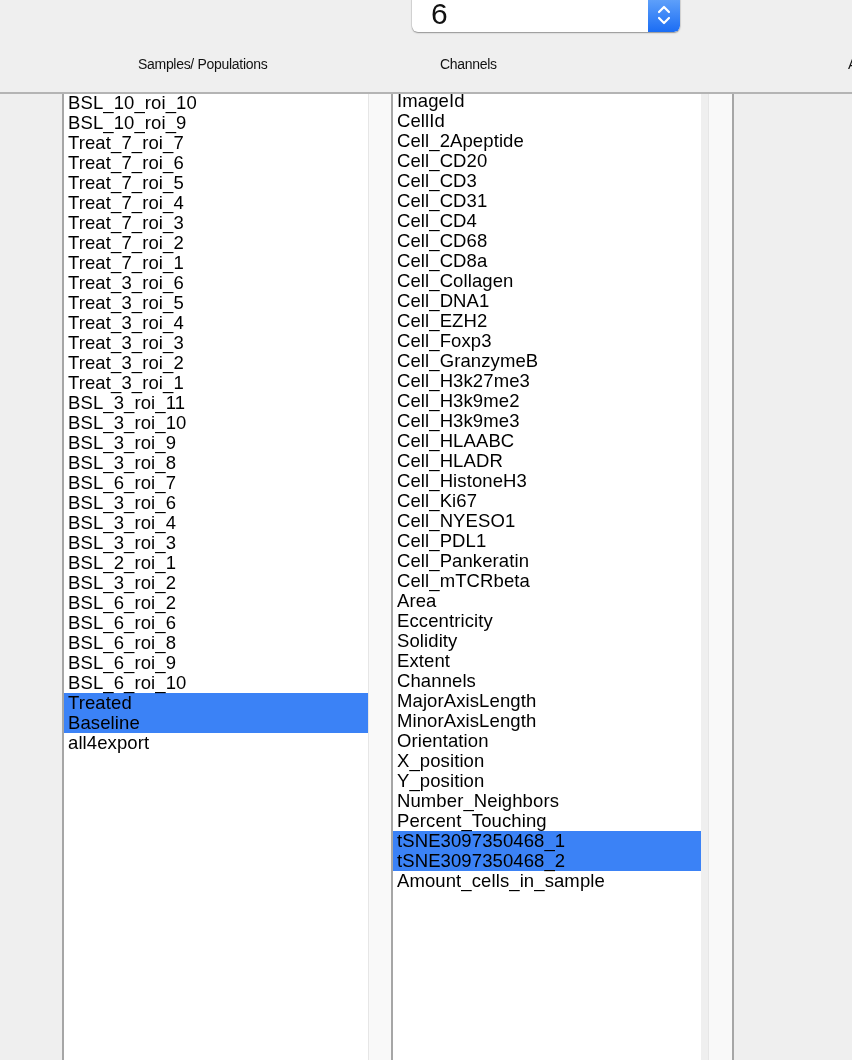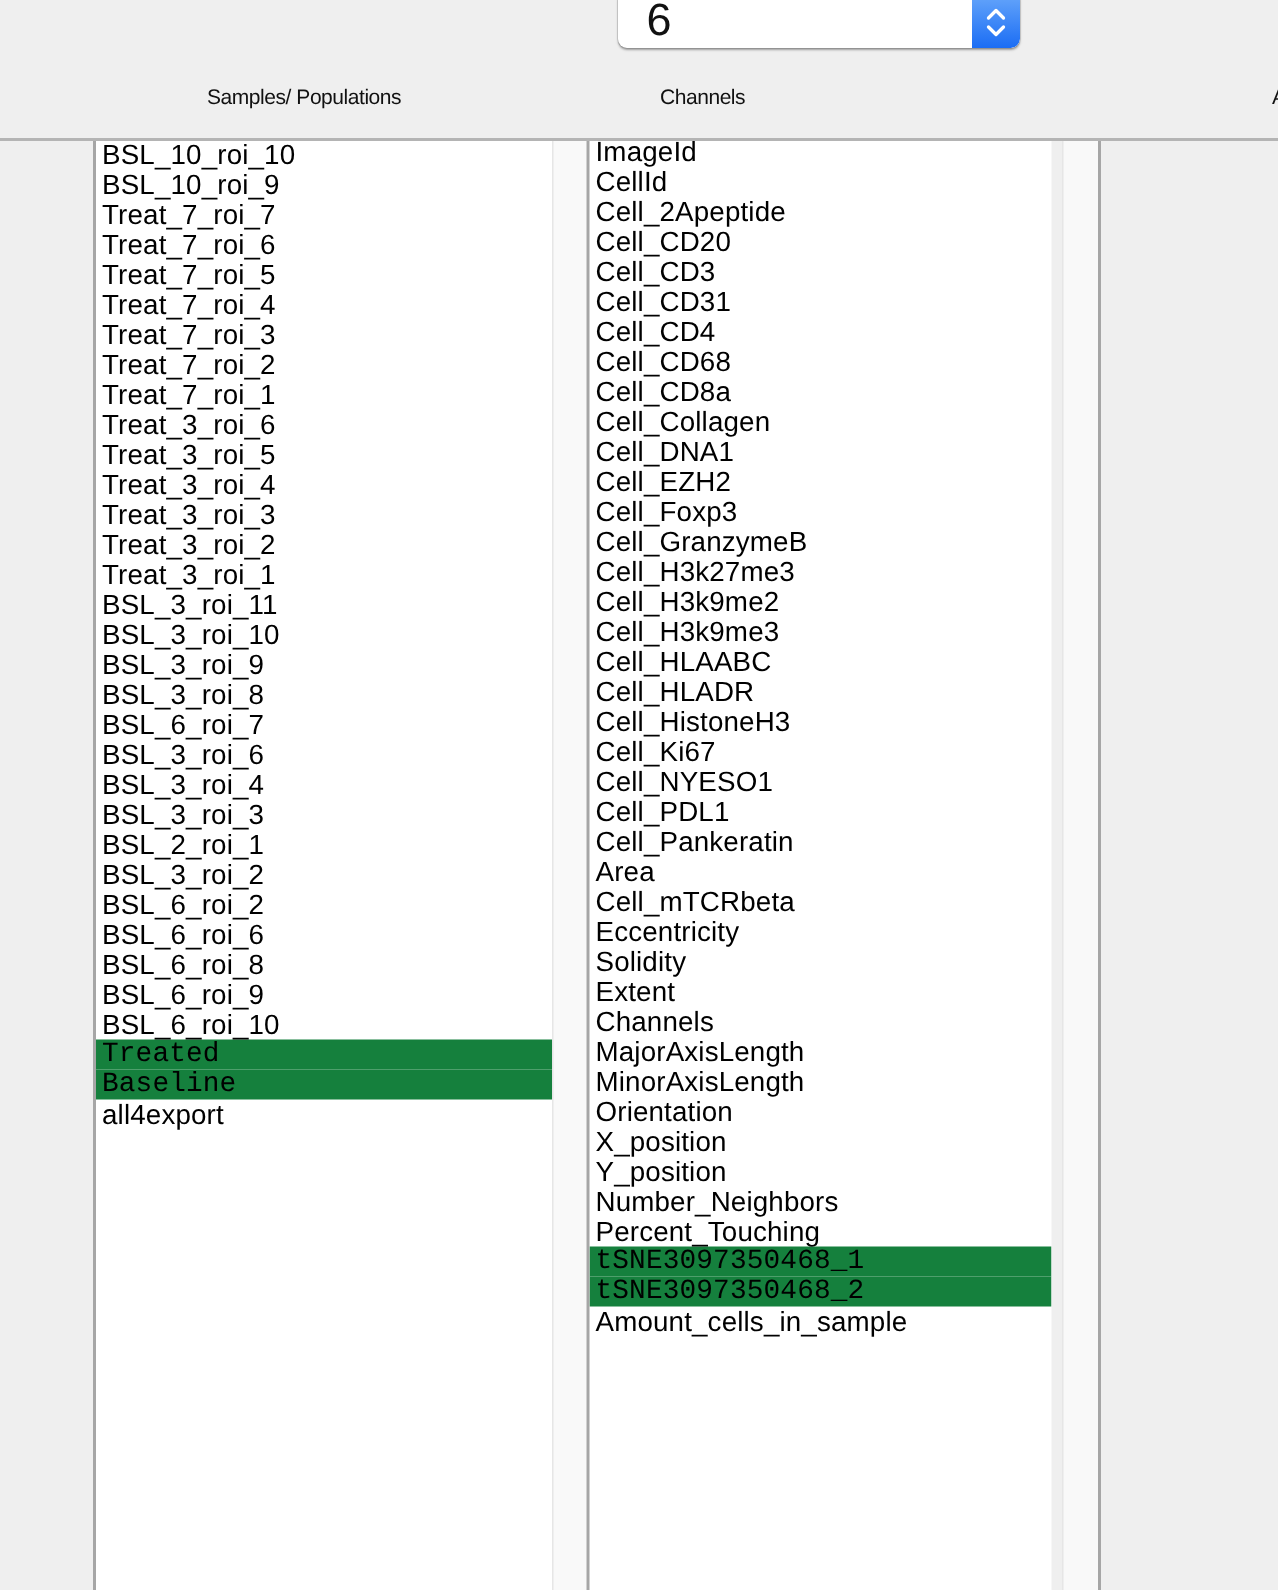--- a/index.html
+++ b/index.html
@@ -93,21 +93,21 @@
     .list-item {
       height: 20px;
       line-height: 20px;
       font-size: 18.5px;
       color: #000;
       padding-left: 4px;
       white-space: nowrap;
       cursor: default;
       letter-spacing: 0.1px;
     }
-    .list-item.selected { background: #15803d; font-family: Liberation Mono, monospace; }
+    .list-item.selected { background: #3b82f6; }
 
     .scroll-track {
       position: absolute;
       top: 94px;
       height: 966px;
       background: #f9f9f9;
       border-left: 1px solid #e6e6e6;
       border-right: 1px solid #e6e6e6;
     }
     .scroll-track.samples { left: 368px; width: 28px; }
@@ -205,22 +205,22 @@
       <div class="list-item">Cell_H3k27me3</div>
       <div class="list-item">Cell_H3k9me2</div>
       <div class="list-item">Cell_H3k9me3</div>
       <div class="list-item">Cell_HLAABC</div>
       <div class="list-item">Cell_HLADR</div>
       <div class="list-item">Cell_HistoneH3</div>
       <div class="list-item">Cell_Ki67</div>
       <div class="list-item">Cell_NYESO1</div>
       <div class="list-item">Cell_PDL1</div>
       <div class="list-item">Cell_Pankeratin</div>
+      <div class="list-item">Cell_mTCRbeta</div>
       <div class="list-item">Area</div>
-      <div class="list-item">Cell_mTCRbeta</div>
       <div class="list-item">Eccentricity</div>
       <div class="list-item">Solidity</div>
       <div class="list-item">Extent</div>
       <div class="list-item">Channels</div>
       <div class="list-item">MajorAxisLength</div>
       <div class="list-item">MinorAxisLength</div>
       <div class="list-item">Orientation</div>
       <div class="list-item">X_position</div>
       <div class="list-item">Y_position</div>
       <div class="list-item">Number_Neighbors</div>

